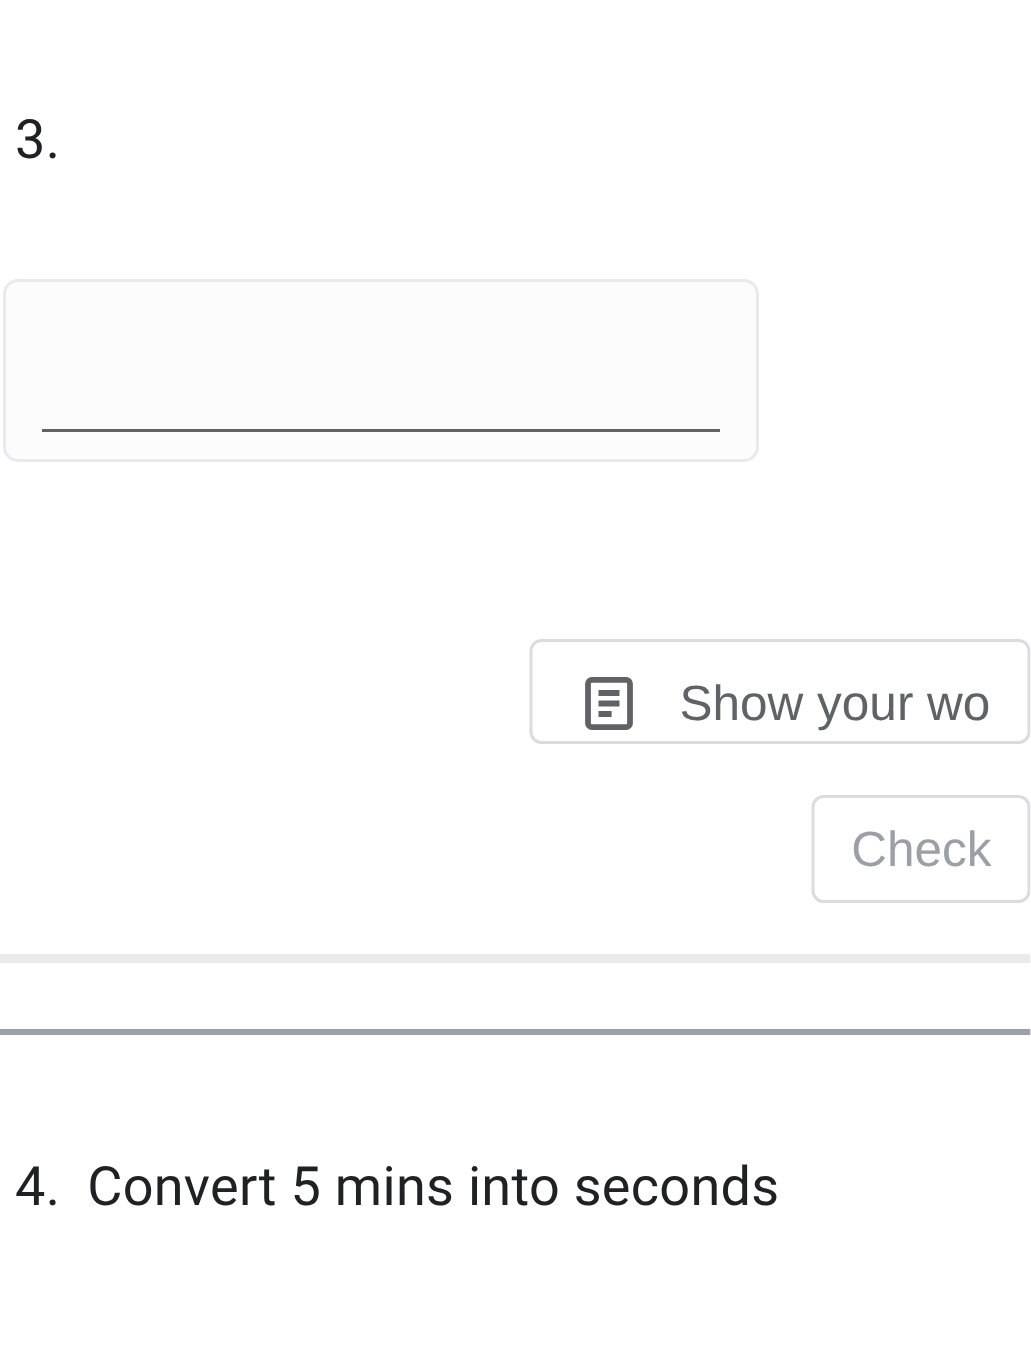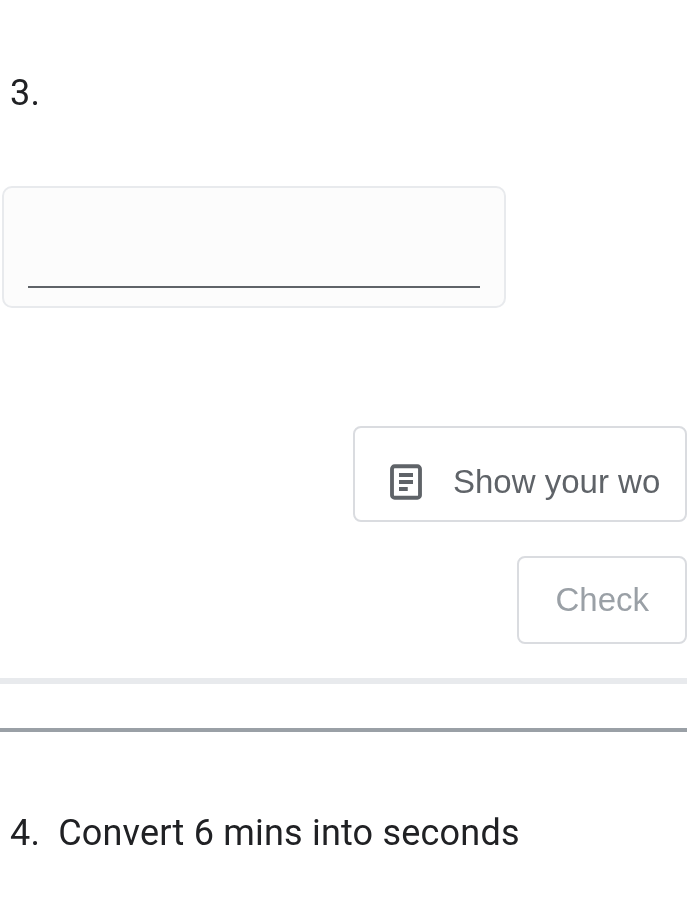--- a/index.html
+++ b/index.html
@@ -58,21 +58,21 @@
       margin-top: 118px;
       display: flex;
       justify-content: flex-end;
     }
     .show-work-btn {
       display: flex;
       align-items: center;
       border: 2px solid #dadce0;
       border-radius: 8px;
       background: #ffffff;
-      height: 96px;
+      height: 70px;
       padding: 16px 26px 0 30px;
       font-size: 33px;
       color: #5f6368;
       cursor: pointer;
       margin-left: 353px;
       white-space: nowrap;
       overflow: hidden;
     }
     .show-work-btn .icon-wrap {
       display: inline-flex;
@@ -80,22 +80,22 @@
     }
     .check-btn-row {
       margin-top: 34px;
       display: flex;
       justify-content: flex-end;
     }
     .check-btn {
       border: 2px solid #dadce0;
       border-radius: 8px;
       background: #ffffff;
-      height: 88px;
-      padding: 0 36px;
+      height: 72px;
+      padding: 0 24px;
       font-size: 33px;
       color: #9aa0a6;
       cursor: pointer;
       margin-left: 516px;
       white-space: nowrap;
       overflow: hidden;
     }
     .divider-block {
       margin-top: 34px;
       width: 100%;
@@ -158,14 +158,14 @@
 </div>
 
 <div class="divider-block">
   <div class="divider-light"></div>
   <div class="divider-gap"></div>
   <div class="divider-dark"></div>
 </div>
 
 <div class="question-header-4">
   <span class="question-number">4.</span>
-  <span class="question-text">Convert 6 mins into seconds</span>
+  <span class="question-text">Convert 5 mins into seconds</span>
 </div>
 
 </body></html>

